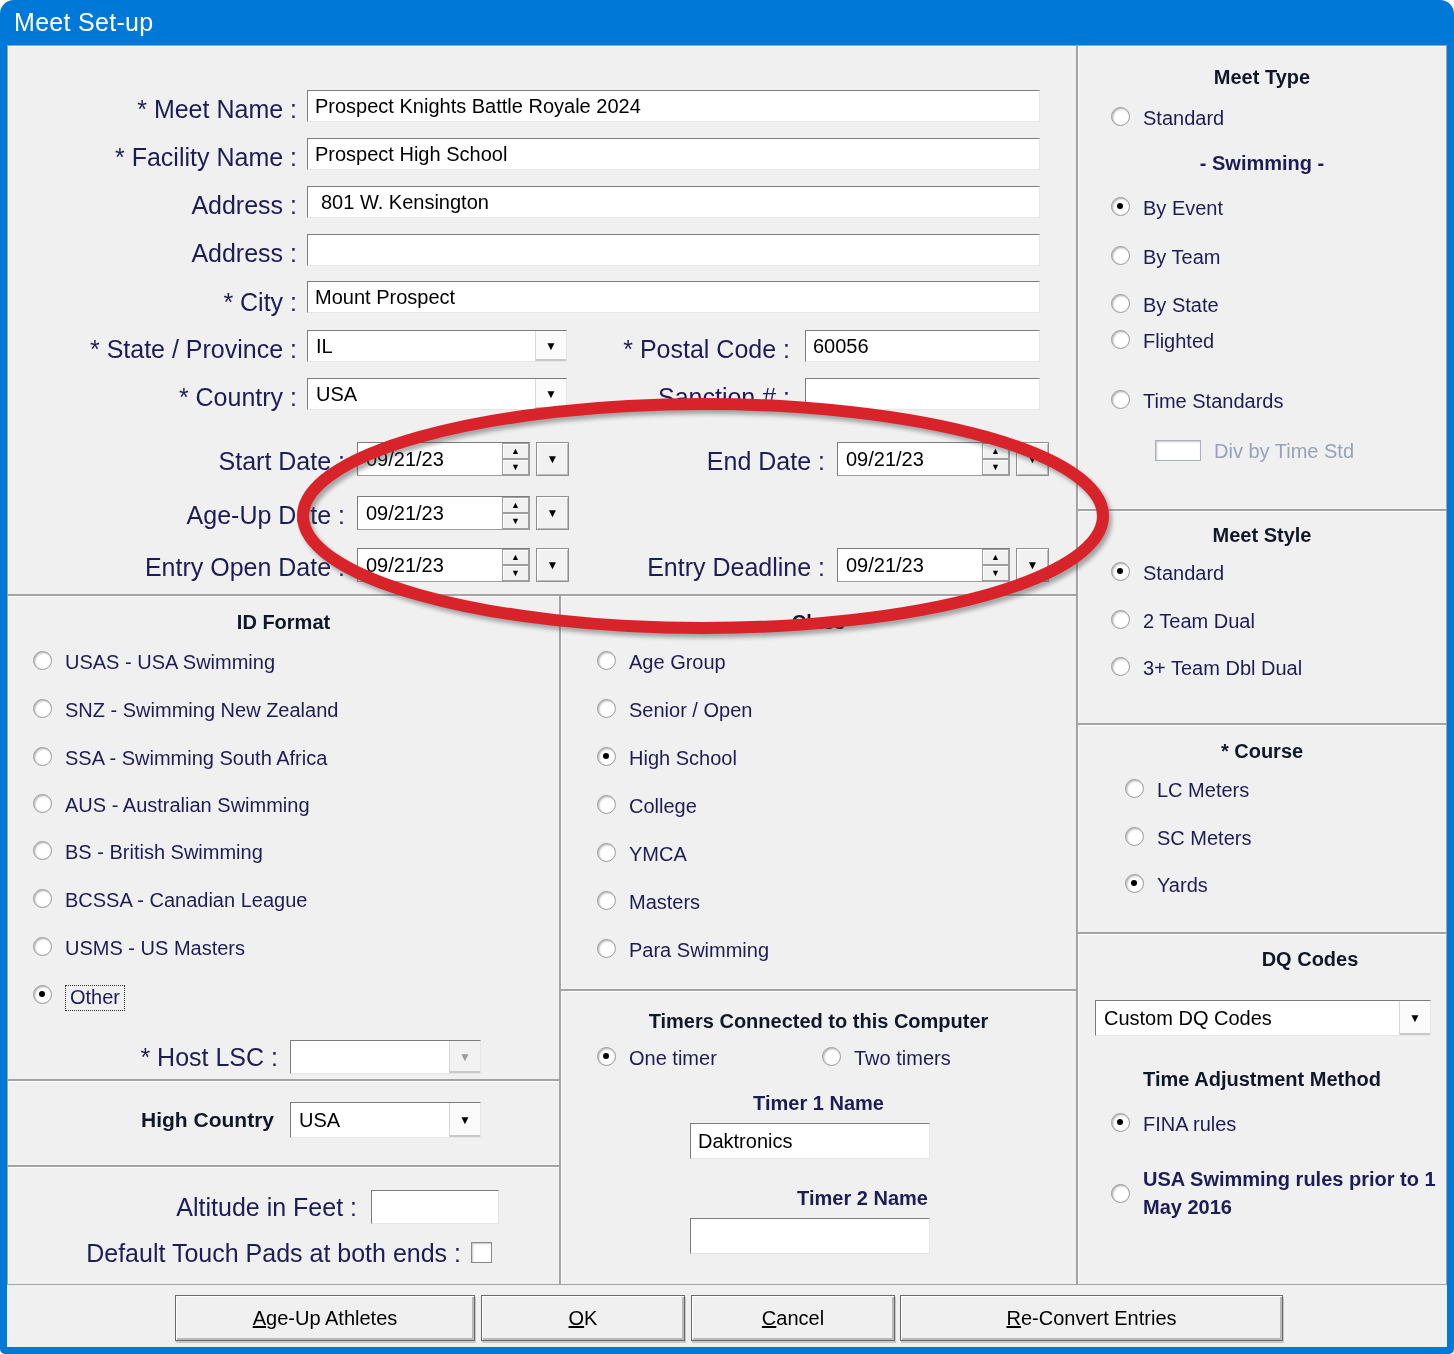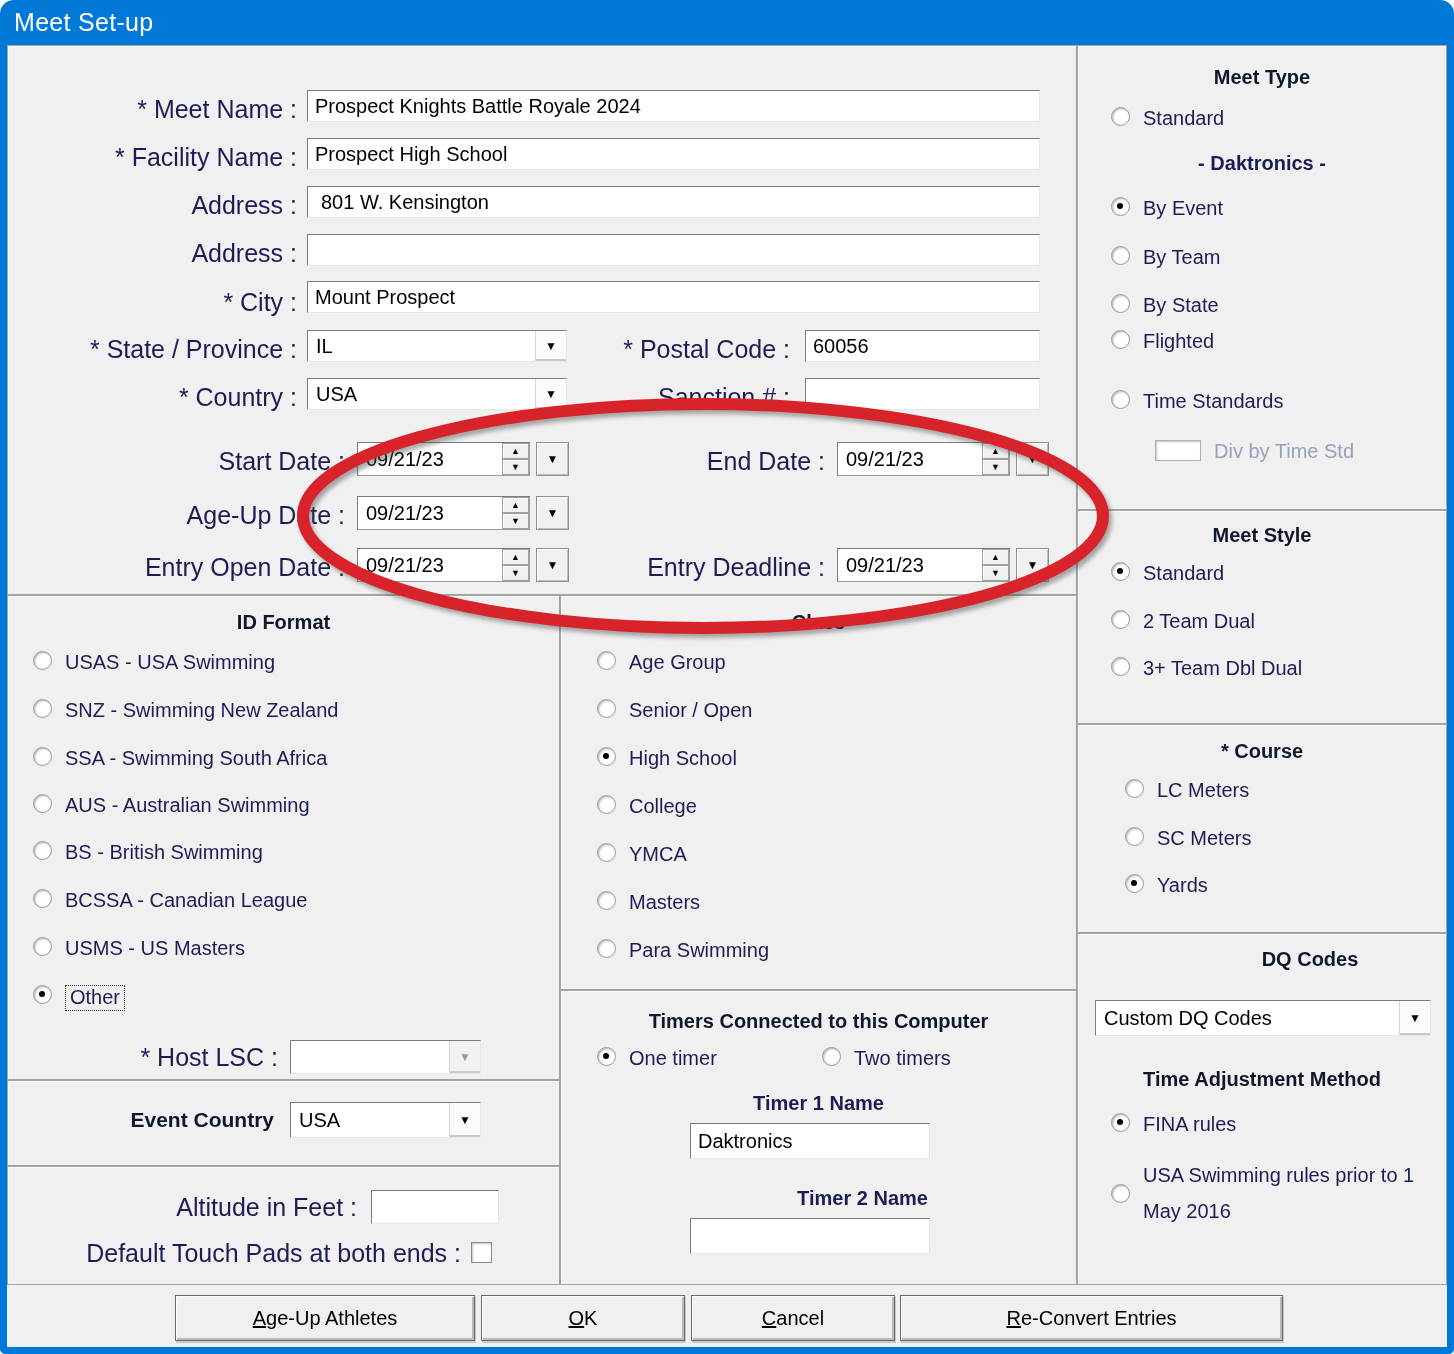--- a/index.html
+++ b/index.html
@@ -129,21 +129,21 @@
       </span>
     <span class="dropbtn">▼</span>
   </div>
 
   <div class="panel" style="left:1077px;top:45px;width:370px;height:465px;"></div>
   <div class="h" style="left:1077px;top:66px;width:370px;">Meet Type</div>
   <div class="opt" style="left:1111px;top:107px;">
       <span class="radio"></span>
       <span>Standard</span>
     </div>
-  <div class="bnavy" style="left:1077px;top:152px;width:370px;">- Daktronics -</div>
+  <div class="bnavy" style="left:1077px;top:152px;width:370px;">- Swimming -</div>
   <div class="opt" style="left:1111px;top:197px;">
       <span class="radio sel"></span>
       <span>By Event</span>
     </div>
   <div class="opt" style="left:1111px;top:246px;">
       <span class="radio"></span>
       <span>By Team</span>
     </div>
   <div class="opt" style="left:1111px;top:294px;">
       <span class="radio"></span>
@@ -198,21 +198,21 @@
     <span class="val">Custom DQ Codes</span>
     <span class="arrow">▼</span>
   </div>
   <div class="h" style="left:1077px;top:1068px;width:370px;">Time Adjustment Method</div>
   <div class="opt" style="left:1111px;top:1113px;">
       <span class="radio sel"></span>
       <span>FINA rules</span>
     </div>
   <div class="opt" style="left:1111px;top:1160px;height:66px;align-items:center;">
       <span class="radio"></span>
-      <span style="white-space:normal;width:300px;line-height:36px;">USA Swimming rules prior to 1 May 2016</span>
+      <span style="white-space:normal;width:300px;line-height:28px;font-weight:bold;">USA Swimming rules prior to 1 May 2016</span>
     </div>
 
   <div class="panel" style="left:7px;top:595px;width:553px;height:485px;"></div>
   <div class="h" style="left:7px;top:611px;width:553px;">ID Format</div>
   <div class="opt" style="left:33px;top:651px;">
       <span class="radio"></span>
       <span>USAS - USA Swimming</span>
     </div>
   <div class="opt" style="left:33px;top:699px;">
       <span class="radio"></span>
@@ -288,21 +288,21 @@
   <div class="opt" style="left:822px;top:1047px;">
       <span class="radio"></span>
       <span>Two timers</span>
     </div>
   <div class="bnavy" style="left:560px;top:1092px;width:517px;">Timer 1 Name</div>
   <input class="ti" style="left: 690px; top: 1123px; width: 240px; height: 36px;" value="Daktronics">
   <div class="bnavy dis" style="left:560px;top:1187px;width:517px;">Timer 2 Name</div>
   <input class="ti" style="left: 690px; top: 1218px; width: 240px; height: 36px;" value="">
 
   <div class="panel" style="left:7px;top:1080px;width:553px;height:86px;"></div>
-  <div class="h" style="left:40px;top:1102px;width:234px;text-align:right;line-height:36px;font-size:21px;">Event Country</div>
+  <div class="h" style="left:40px;top:1102px;width:234px;text-align:right;line-height:36px;font-size:21px;">High Country</div>
   <div class="combo" style="left:290px;top:1102px;width:191px;height:36px;">
     <span class="val">USA</span>
     <span class="arrow">▼</span>
   </div>
 
   <div class="panel" style="left:7px;top:1166px;width:553px;height:119px;"></div>
   <div class="lbl" style="left:100px;top:1190px;width:257px;line-height:34px;">Altitude in Feet :</div>
   <input class="ti" style="left: 371px; top: 1190px; width: 128px; height: 34px;" value="">
   <div class="lbl" style="left:60px;top:1240px;width:401px;line-height:26px;">Default Touch Pads at both ends :</div>
   <span class="cb" style="position:absolute;left:471px;top:1242px;"></span>

